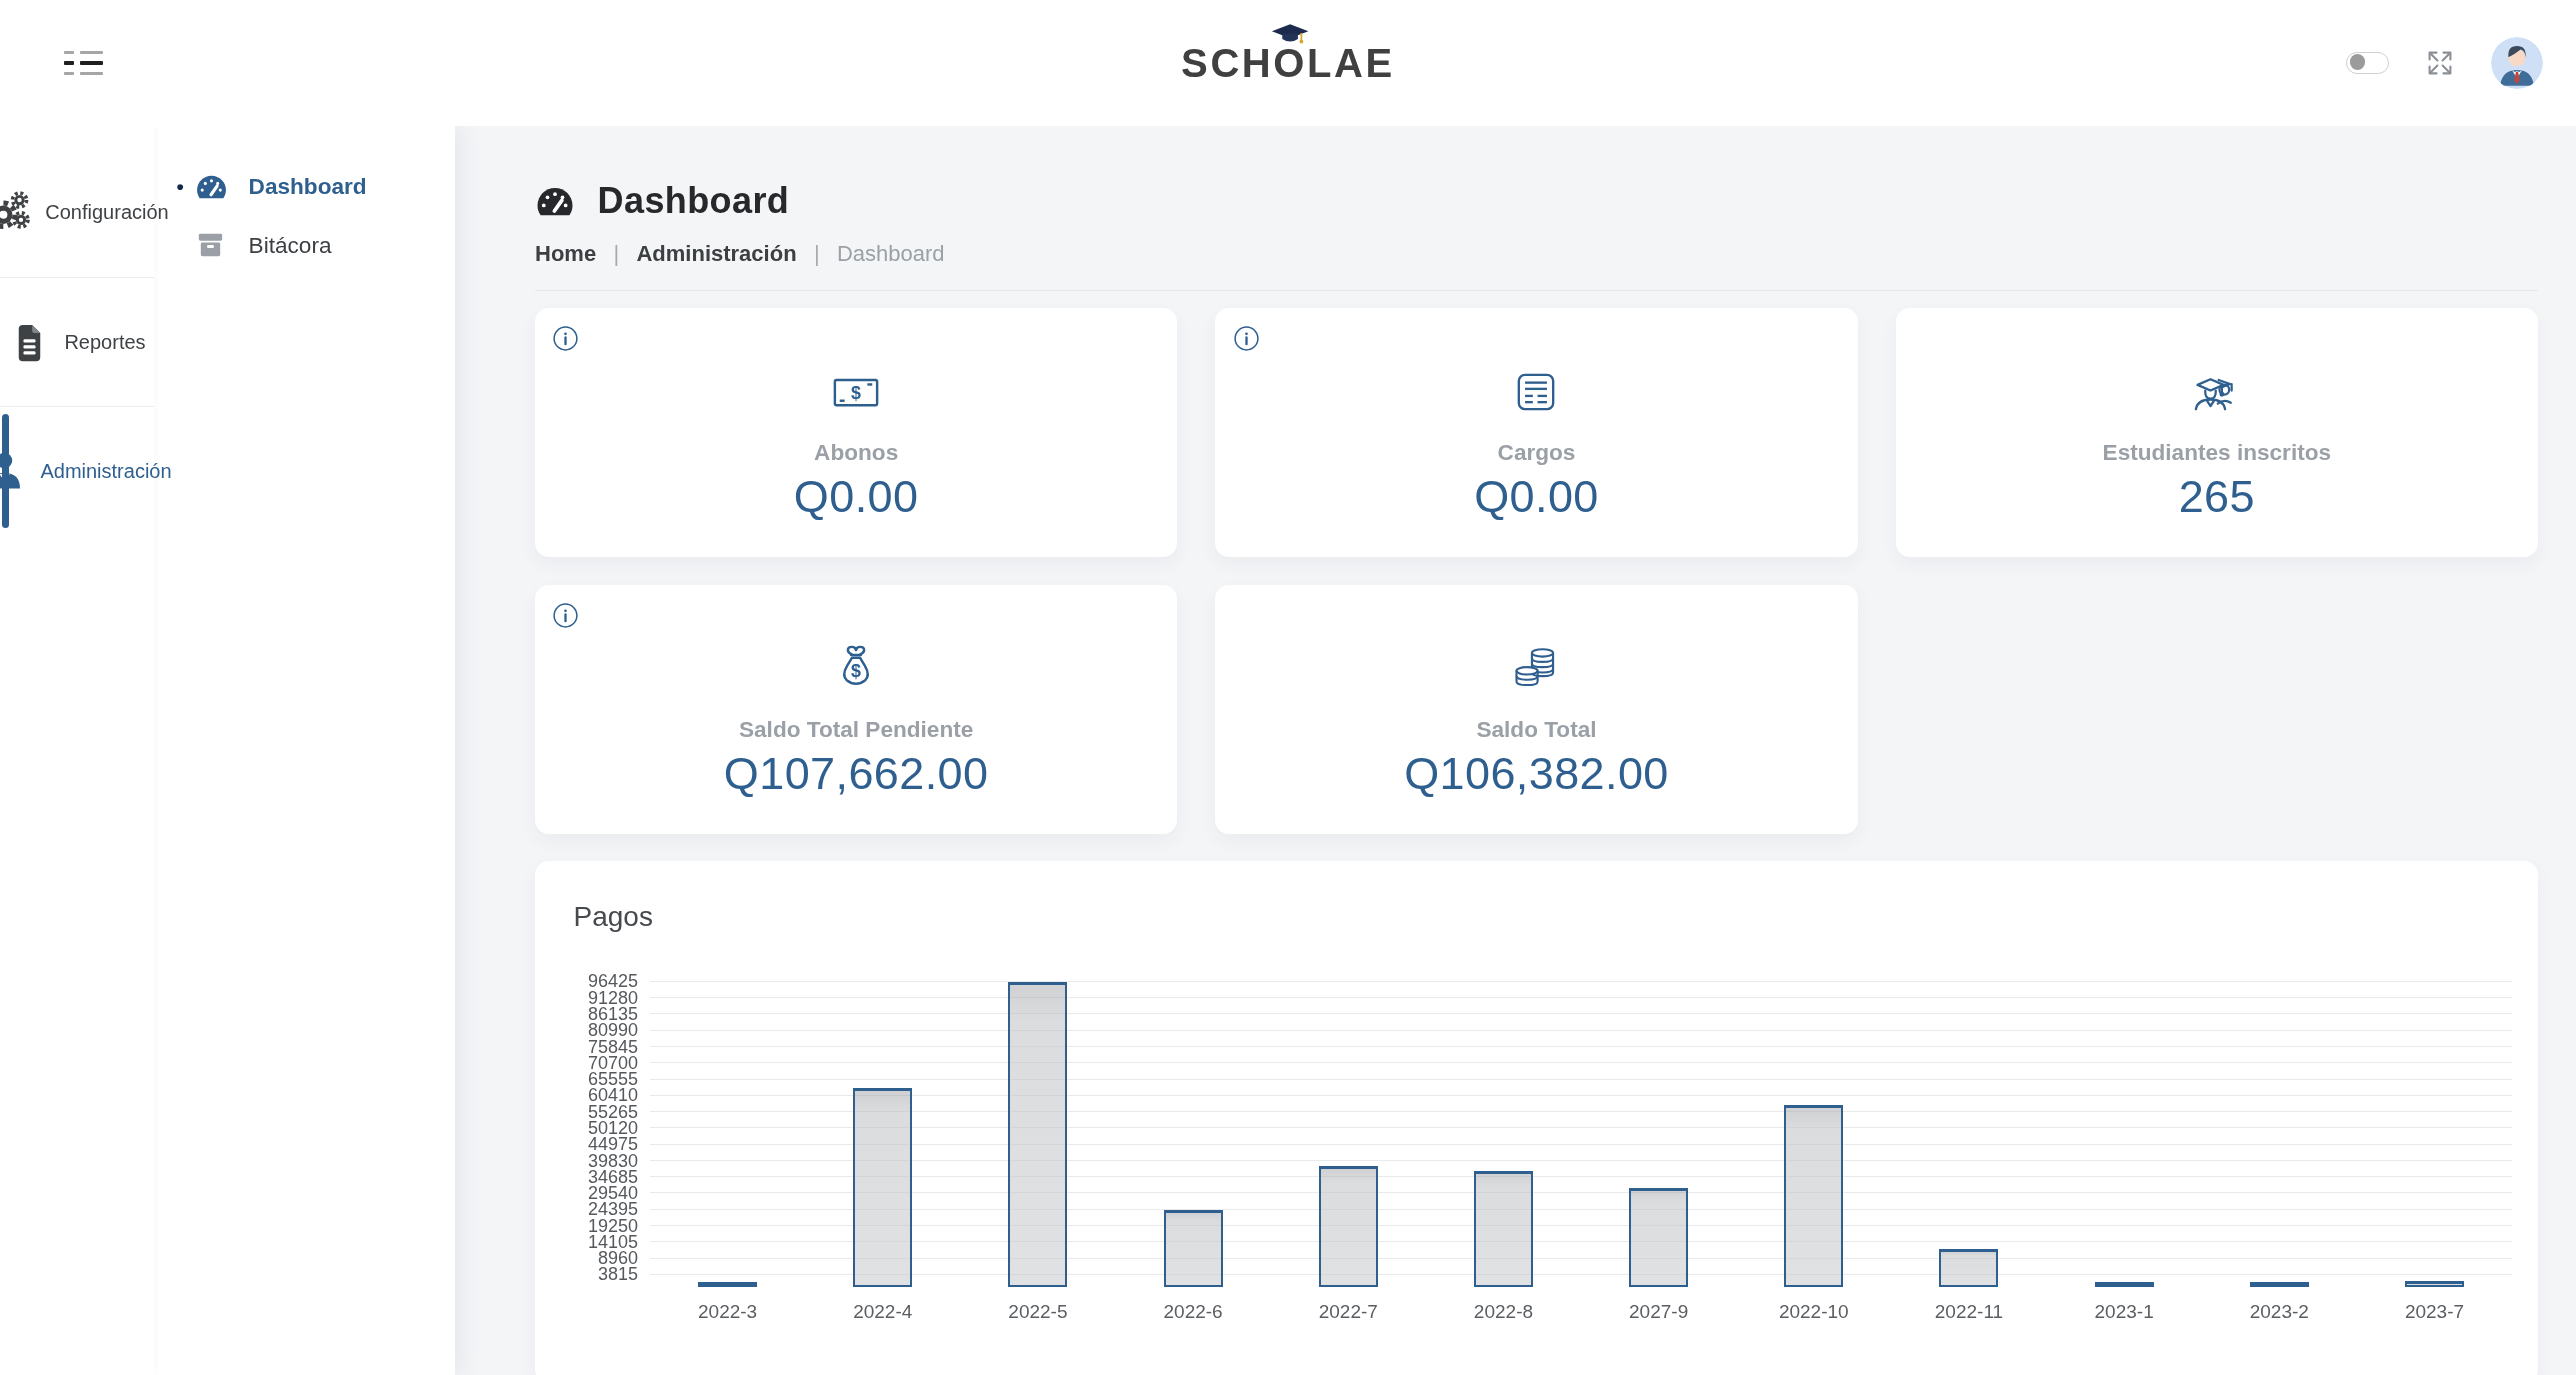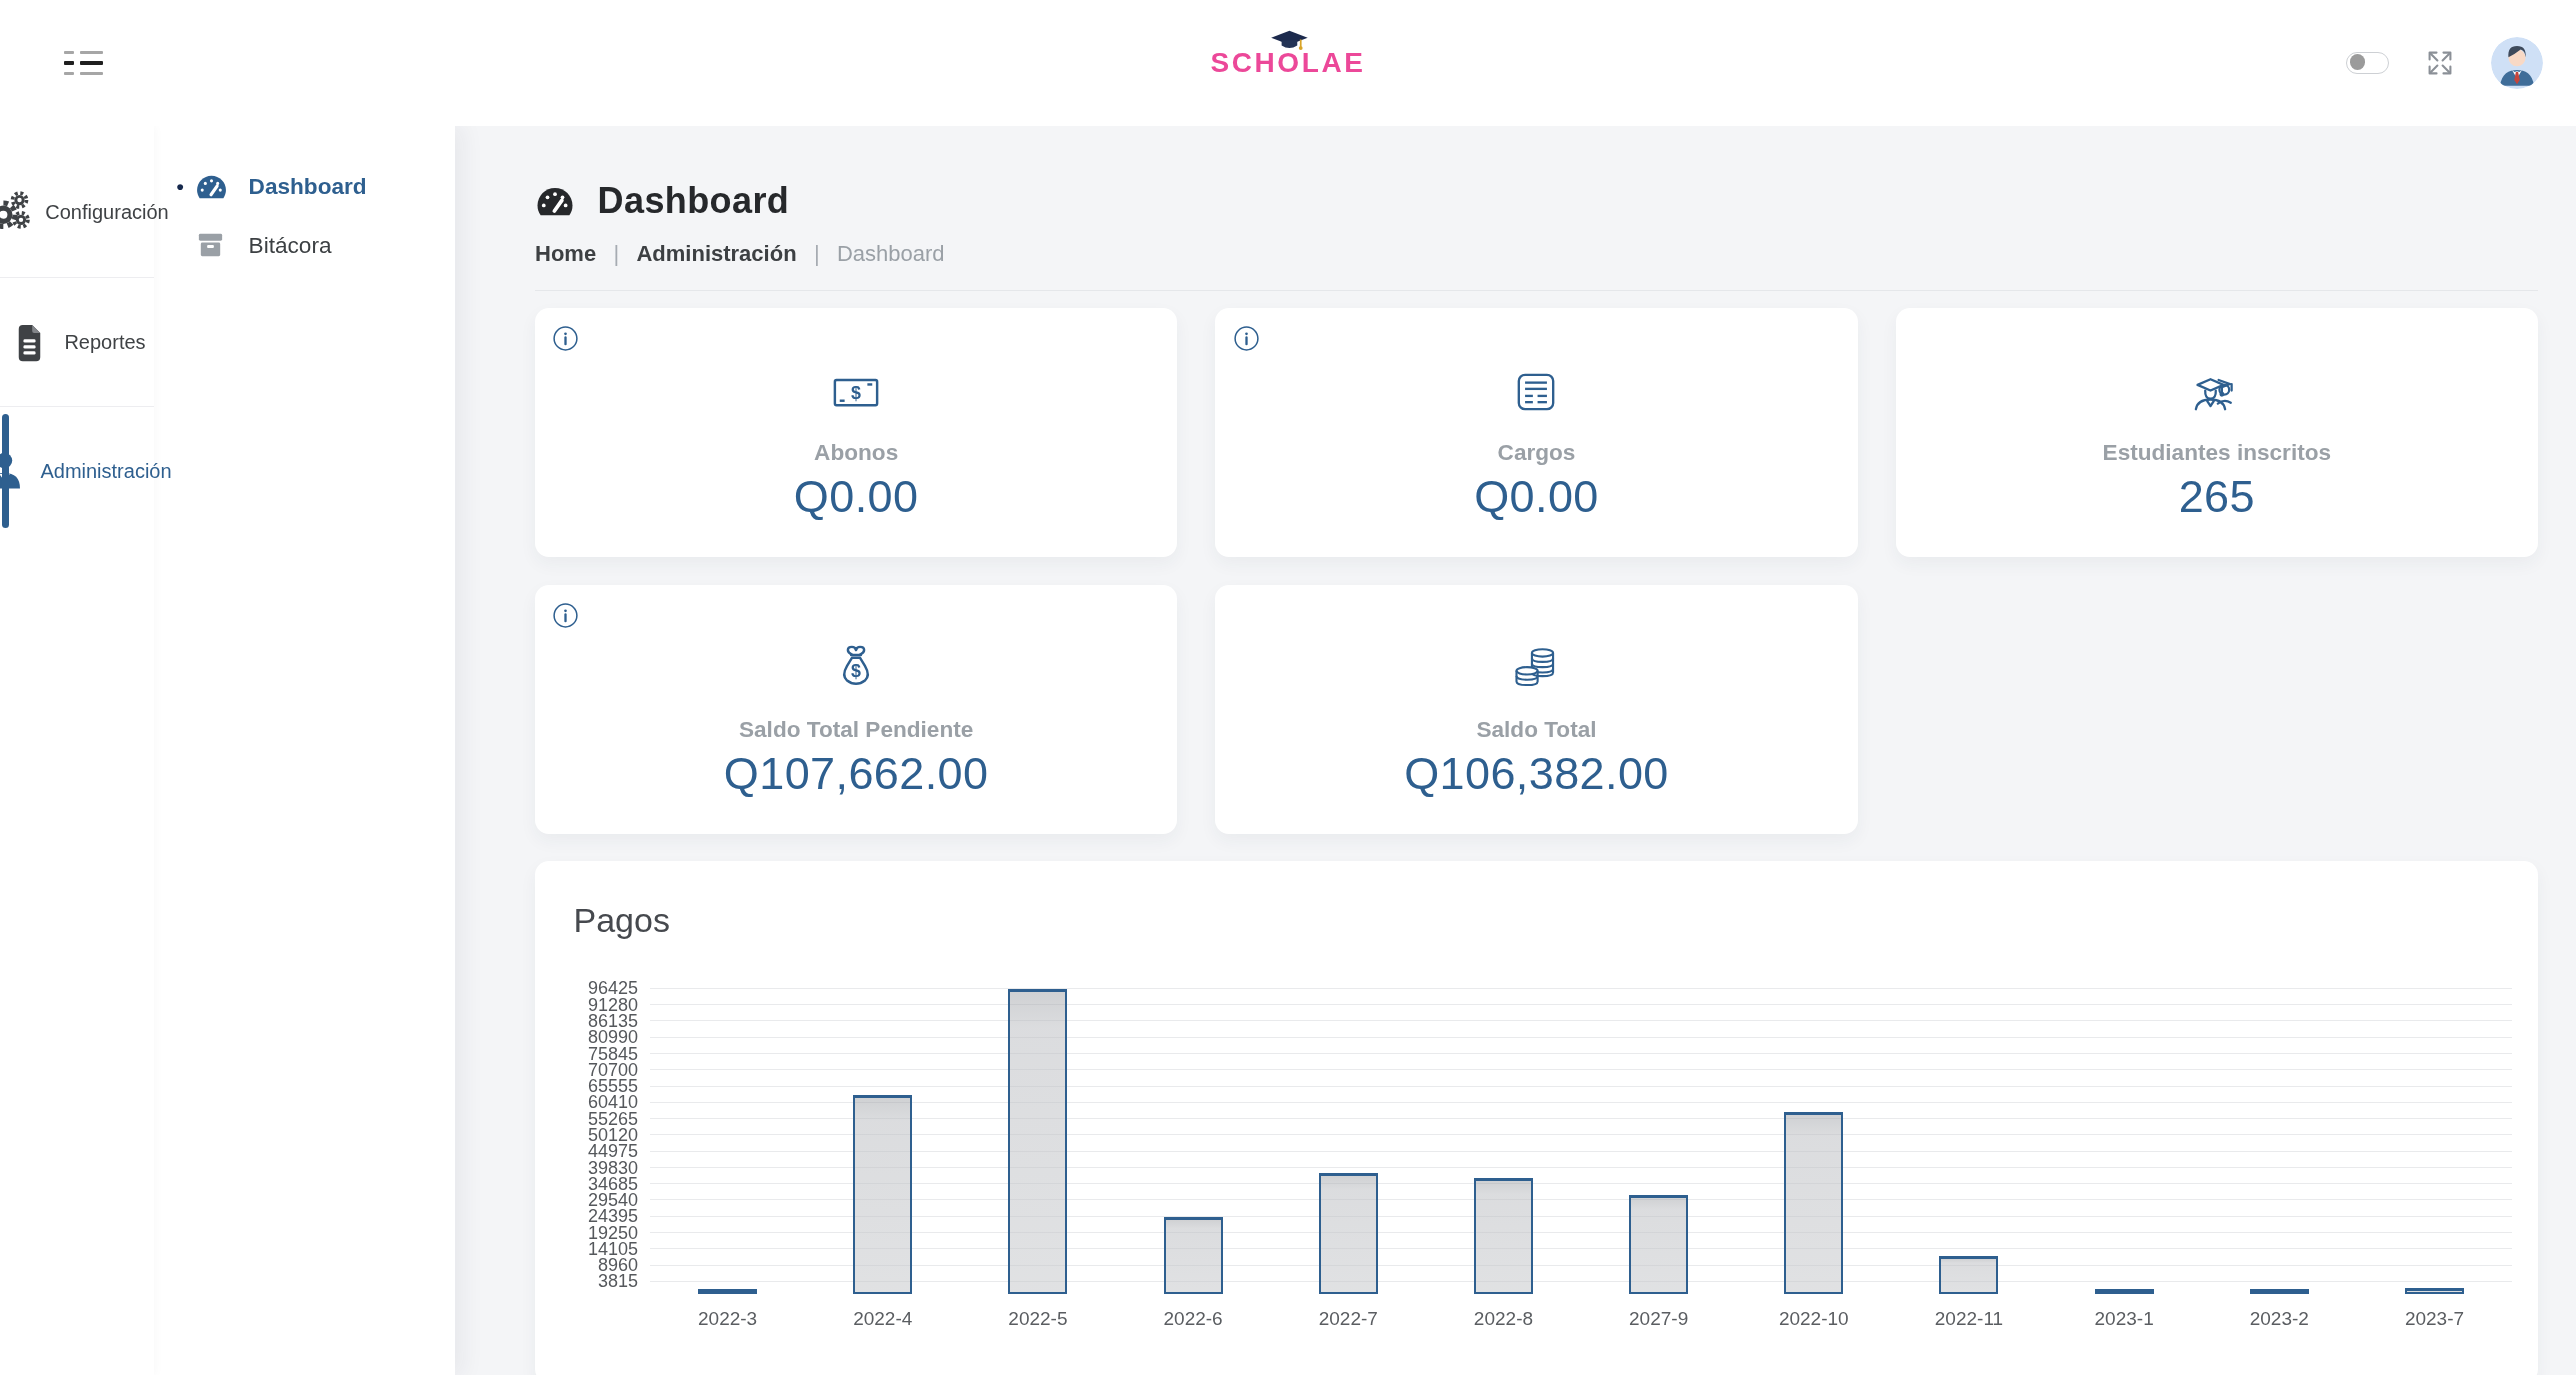--- a/index.html
+++ b/index.html
@@ -10,21 +10,21 @@
     background:#f4f5f7; color:#3c4043;
   }
   
   .topbar { height:126px; background:#ffffff; display:flex; align-items:center; position:relative; z-index:6; }
   .hamburger { margin-left:64px; cursor:pointer; display:flex; flex-direction:column; gap:7px; }
   .hb-row { display:flex; gap:6px; align-items:center; }
   .hb-short { width:10.4px; height:3.5px; border-radius:0.9px; background:#a6a6a6; }
   .hb-long  { width:22.6px; height:3.5px; border-radius:0.9px; background:#a6a6a6; }
   .hb-row.dark .hb-short, .hb-row.dark .hb-long { background:#1f1f1f; }
   .logo { position:absolute; left:50%; top:50%; transform:translate(-50%,-50%);
-          font-size:28px; font-weight:700; letter-spacing:2.6px; color:#ec4899; display:flex; align-items:center; }
+          font-size:40px; font-weight:700; letter-spacing:2.6px; color:#404040; display:flex; align-items:center; }
   .logo .o-wrap { position:relative; display:inline-block; }
   .logo .cap { position:absolute; left:50%; top:-18px; transform:translateX(-50%); }
   .top-right { margin-left:auto; display:flex; align-items:center; gap:38px; margin-right:33px; }
   .toggle { width:43px; height:22.6px; border:1.7px solid #cdd0d4; border-radius:12px; position:relative; cursor:pointer; background:#fff; }
   .toggle .knob { position:absolute; left:2.6px; top:1.7px; width:15.6px; height:15.6px; border-radius:50%; background:#9b9b9b; }
   .expand-btn { cursor:pointer; line-height:0; }
   .avatar { width:52px; height:52px; border-radius:50%; overflow:hidden; cursor:pointer; line-height:0; }
   
   .app { display:flex; height:1250px; }
   .primary { width:154px; background:#ffffff; z-index:5; padding-top:22.6px; box-shadow:0 0 10.4px rgba(20,30,50,.04); }
@@ -53,21 +53,21 @@
   .cards { display:grid; grid-template-columns:repeat(3,1fr); gap:28px 38px; margin-top:17.3px; }
   .card { background:#fff; border-radius:14px; height:249px; position:relative;
           display:flex; flex-direction:column; align-items:center; justify-content:center;
           box-shadow:0 7px 17.3px rgba(40,50,70,.05); }
   .info-btn { position:absolute; top:17.3px; left:17.3px; cursor:pointer; line-height:0; }
   .card-icon { height:52px; line-height:0; margin-top:26px; }
   .card-label { margin-top:21px; font-size:22.6px; font-weight:600; color:#9aa0a6; }
   .card-value { margin-top:5.2px; font-size:45px; color:#2e5f8f; letter-spacing:0.4px; }
   
   .chart-panel { background:#fff; border-radius:14px; margin-top:27px; height:522px; padding:40px 26px 0 35px; box-shadow:0 7px 17.3px rgba(40,50,70,.05); }
-  .chart-title { font-size:34px; color:#46494e; margin-left:3.5px; }
+  .chart-title { font-size:28px; color:#46494e; margin-left:3.5px; }
   .chart-wrap { display:flex; margin-top:49px; }
   .ygut { width:80px; position:relative; height:305px; flex:none; }
   .ytick { position:absolute; right:12px; font-size:18px; color:#55585c; line-height:18px; }
   .plot { flex:1; position:relative; height:305px; display:flex; align-items:flex-end; }
   .gridline { position:absolute; left:0; right:0; height:0.9px; background:#e9eaec; z-index:0; }
   .slot { flex:1; display:flex; justify-content:center; align-items:flex-end; height:100%; position:relative; z-index:1; }
   .bar { width:38%; border:2.6px solid #2e5f8f; border-top-width:3.5px;
          background:linear-gradient(180deg, rgba(150,153,158,.45), rgba(190,192,196,.55) 12%, rgba(199,201,204,.55)); }
   .xrow { display:flex; margin-left:80px; margin-top:14px; }
   .xtick { flex:1; text-align:center; font-size:19px; color:#5a5d61; }

